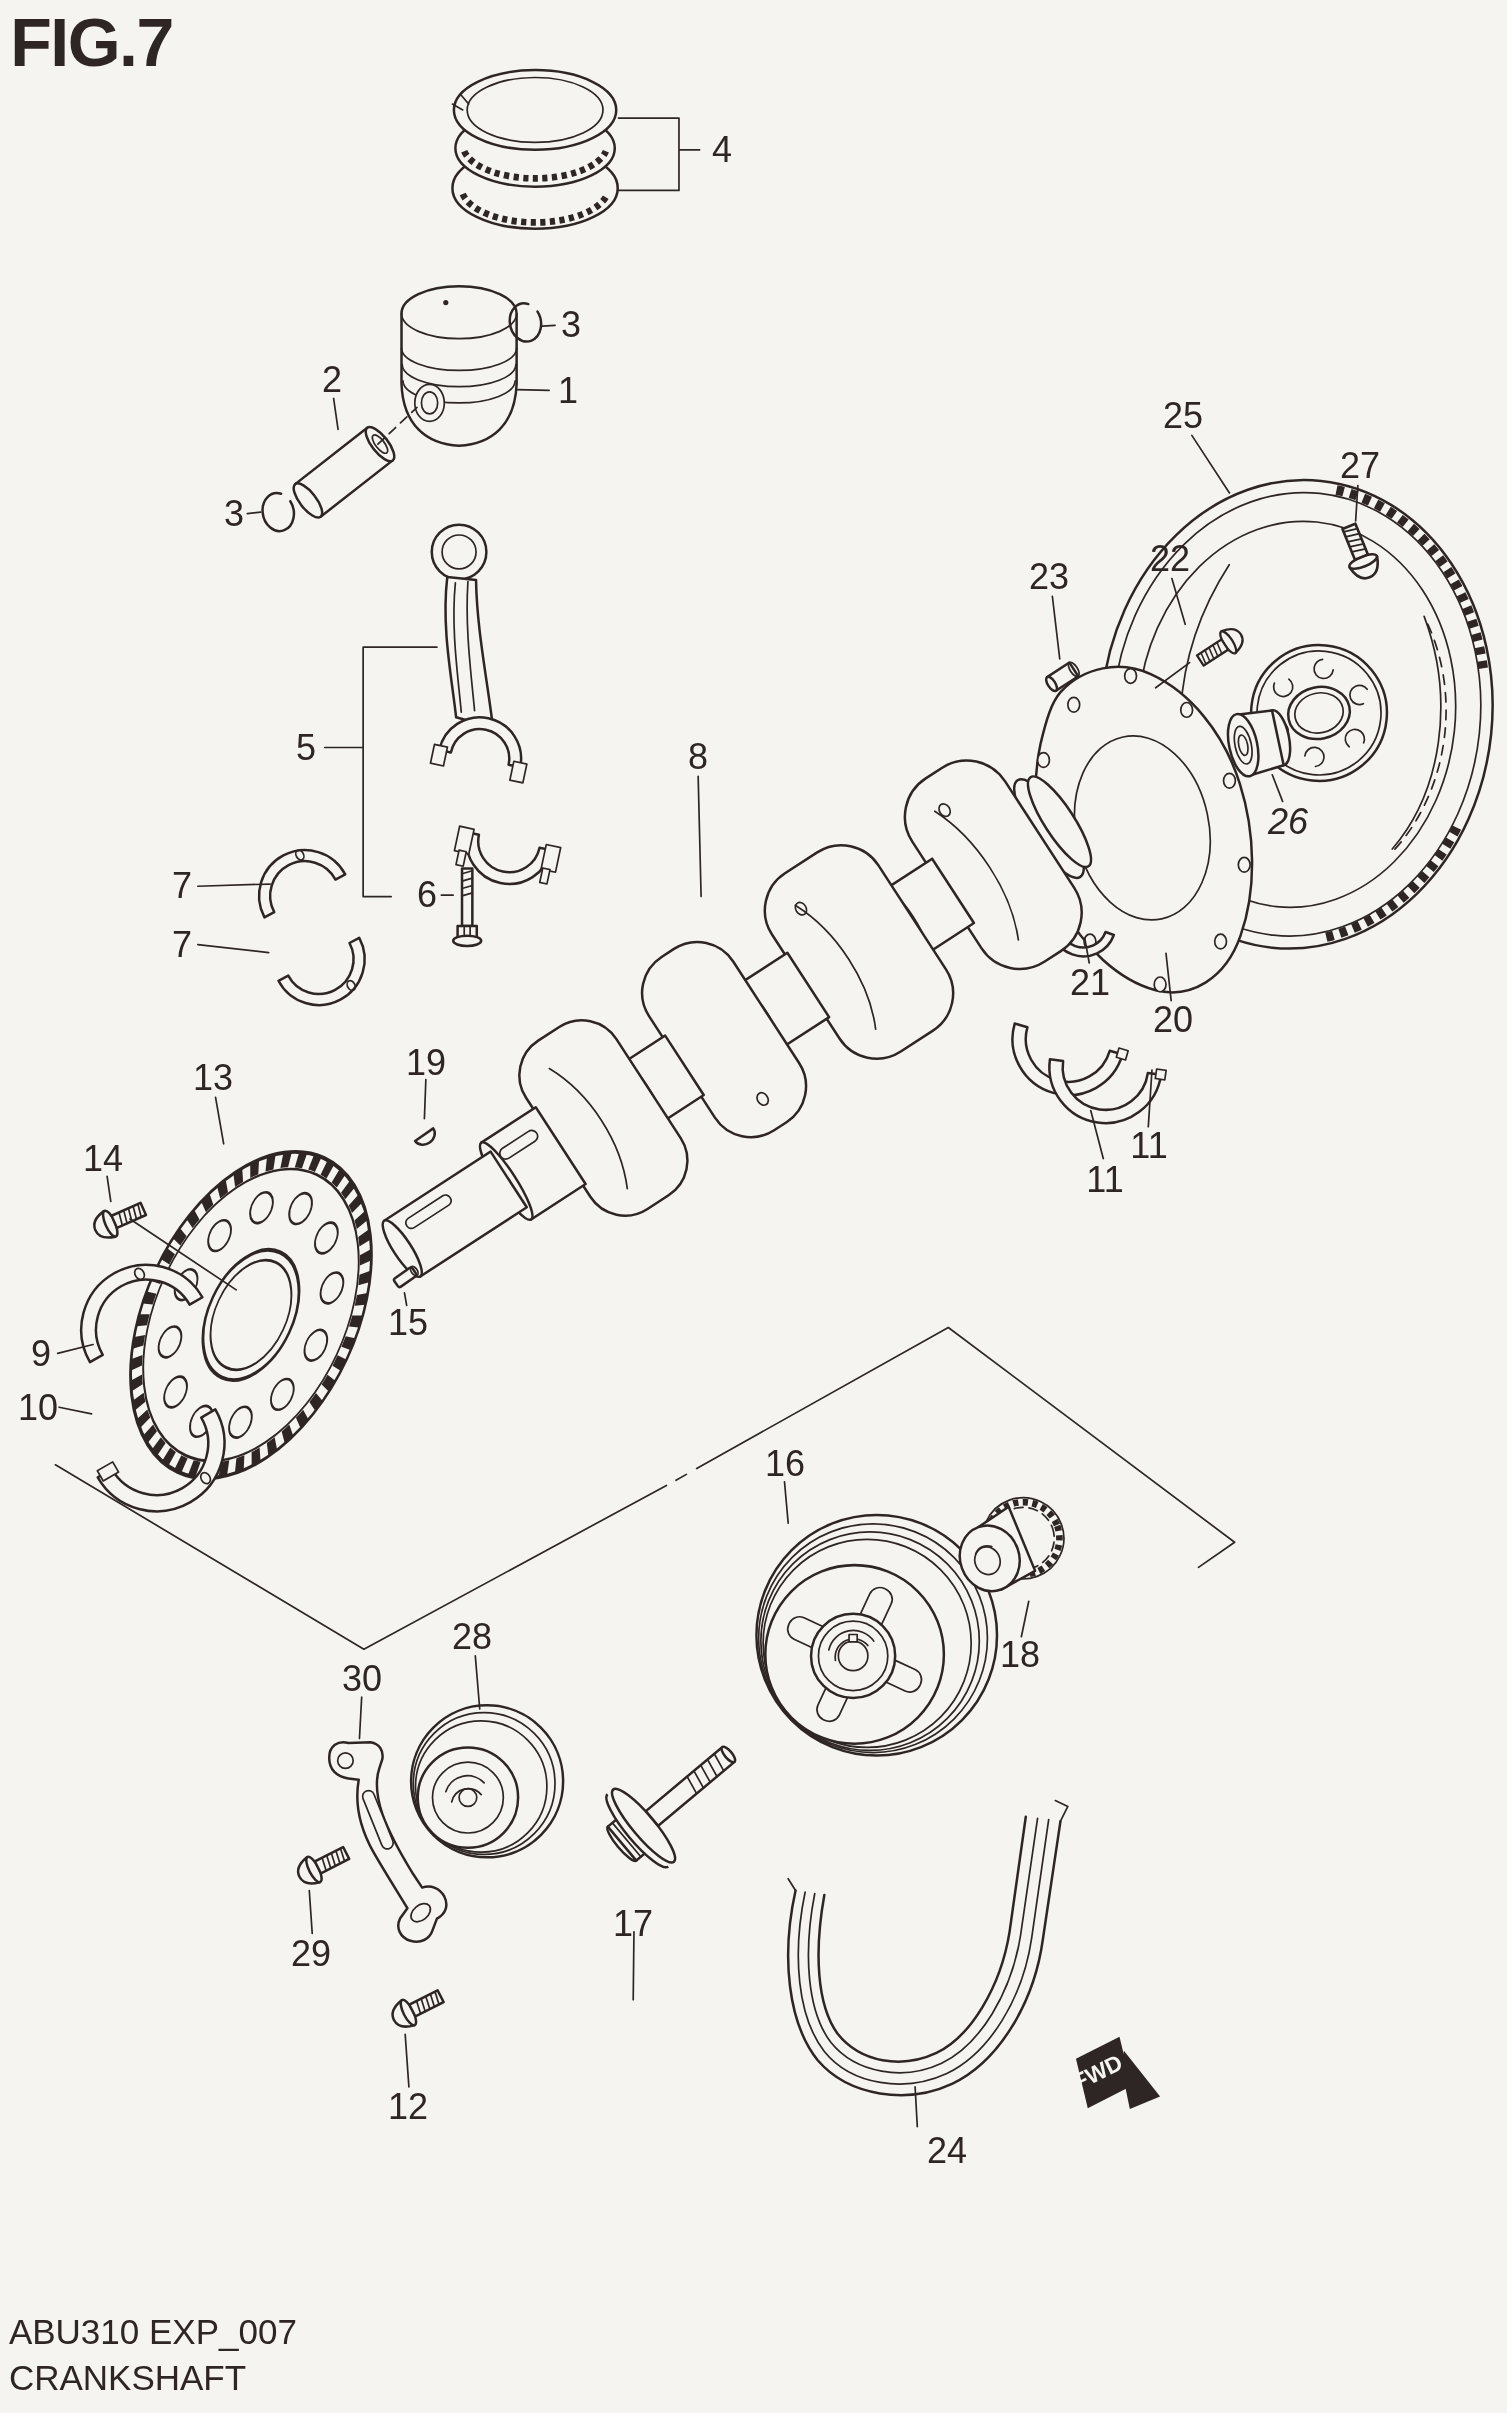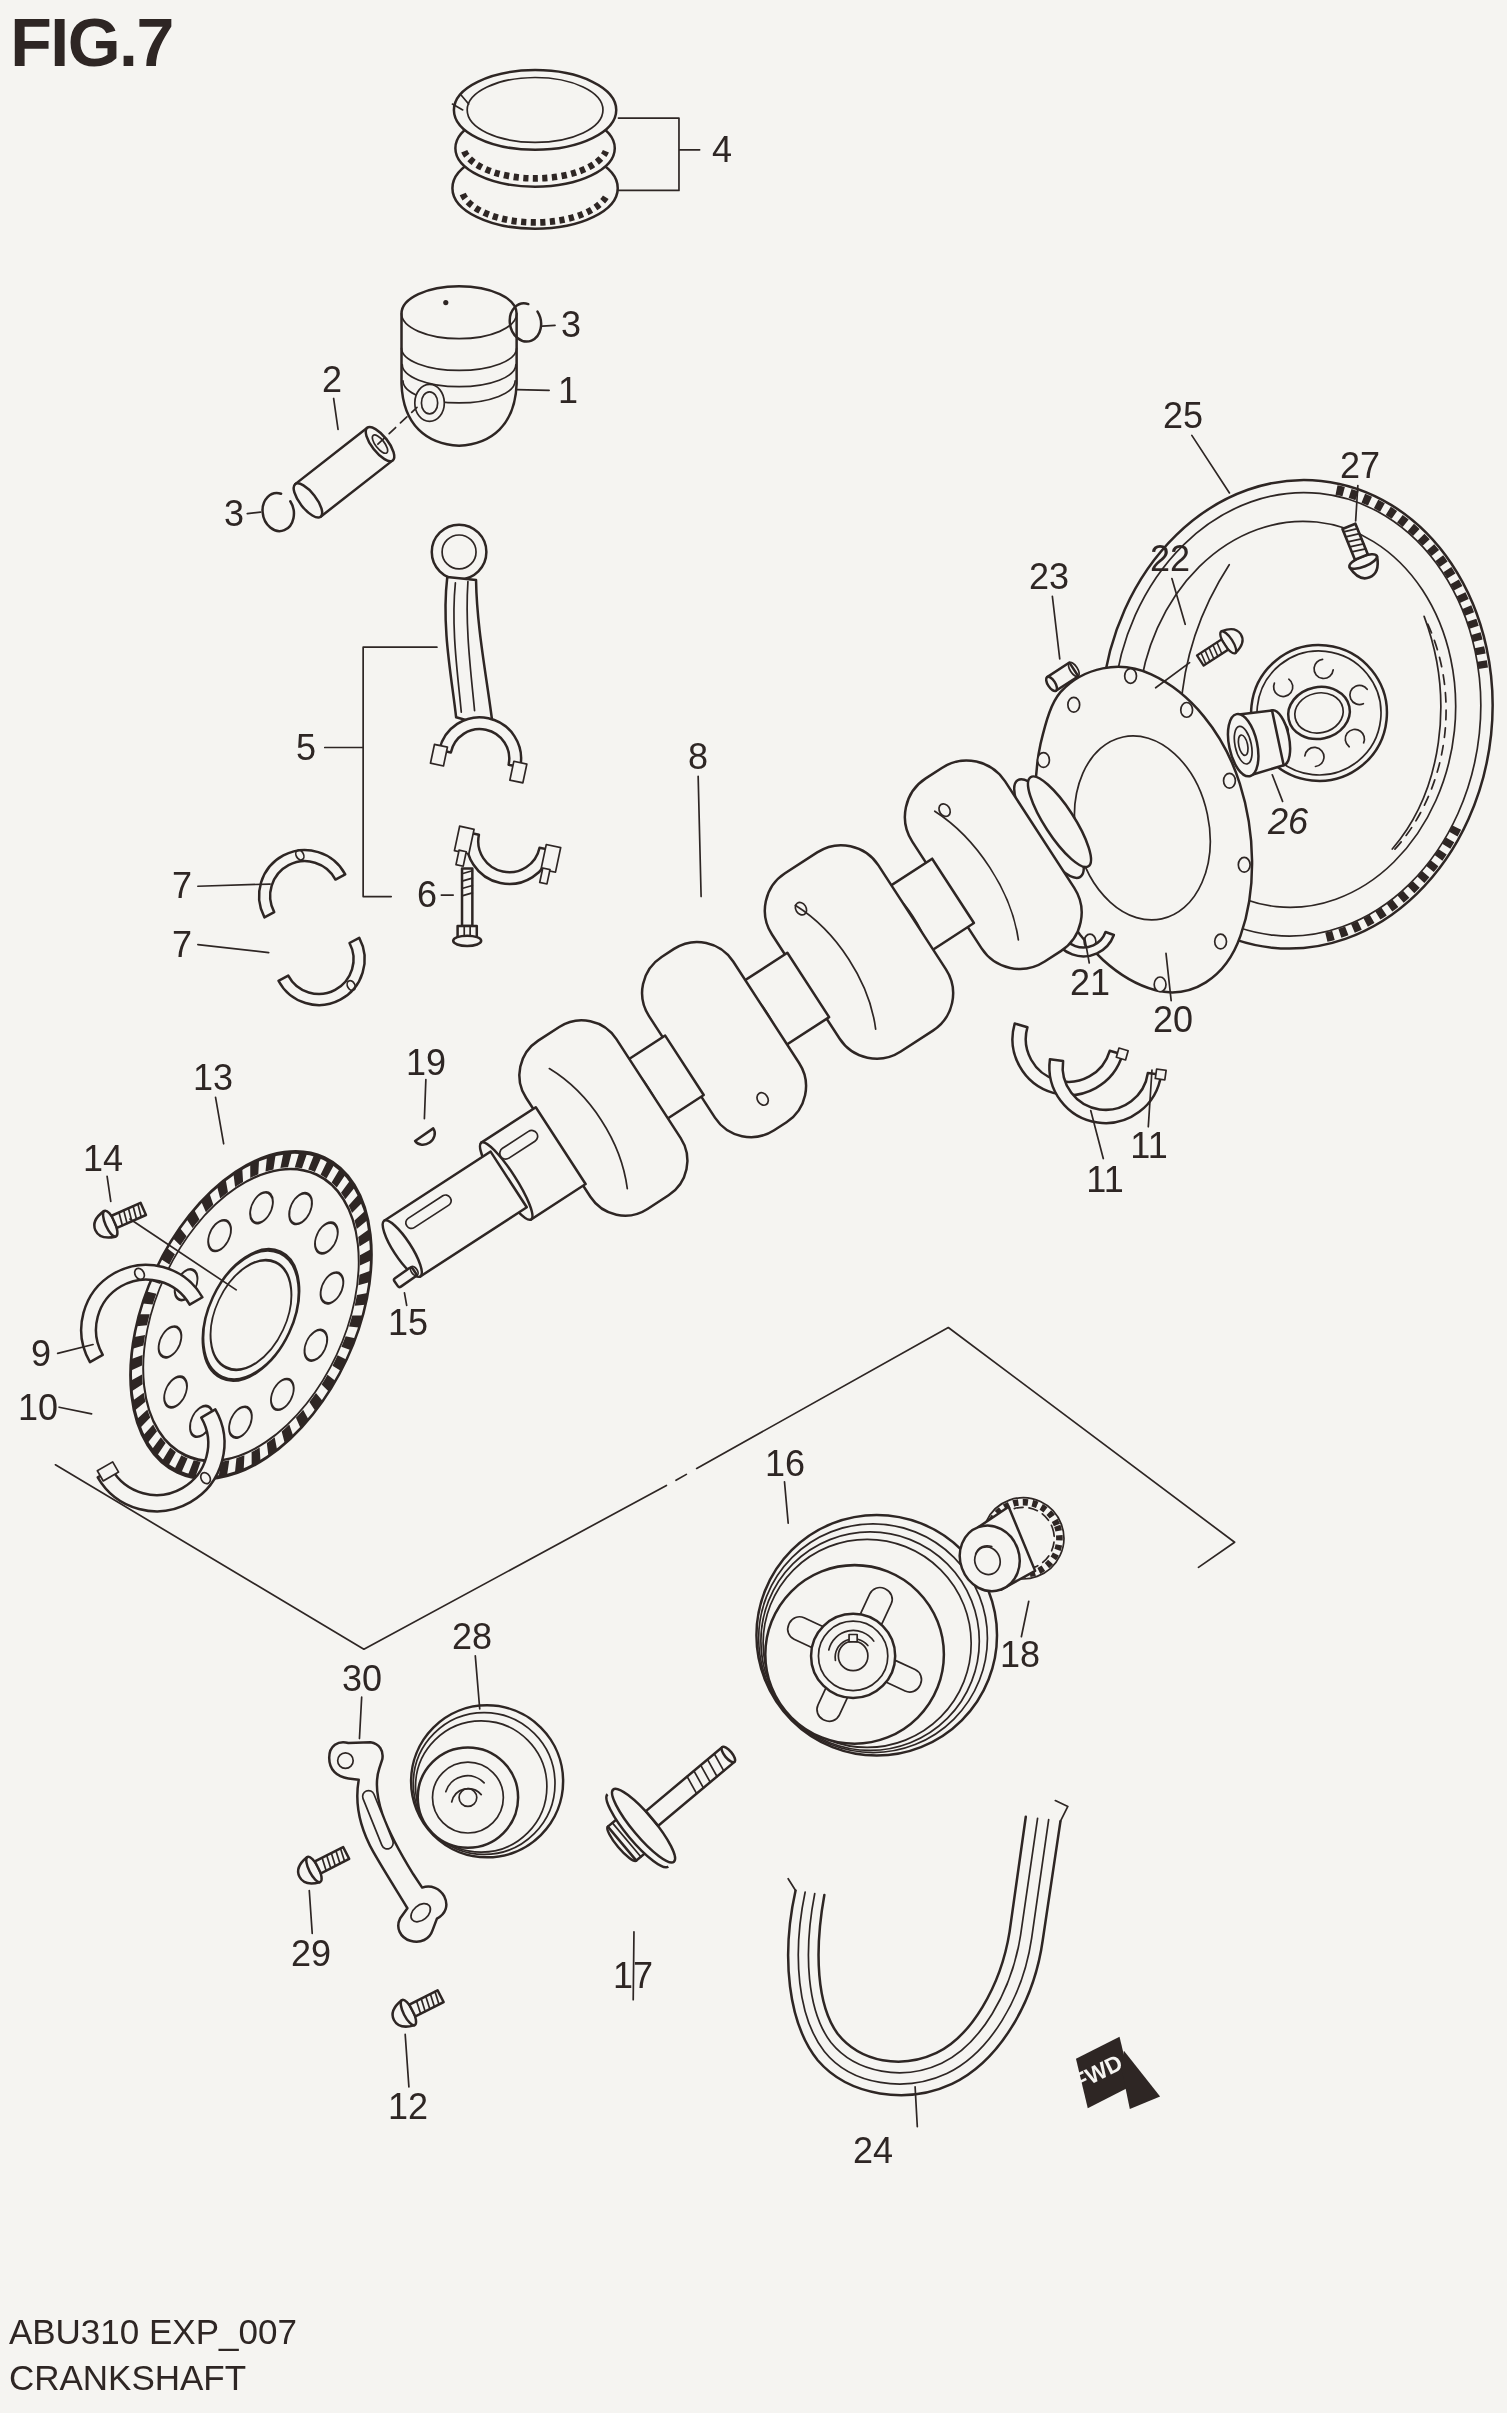--- a/index.html
+++ b/index.html
@@ -392,22 +392,22 @@
       <div class="callout" style="left: 103px; top: 1159px;">14</div>
       <div class="callout" style="left: 41px; top: 1354px;">9</div>
       <div class="callout" style="left: 38px; top: 1408px; text-align: right;">10</div>
       <div class="callout" style="left: 408px; top: 1323px;">15</div>
       <div class="callout" style="left: 785px; top: 1464px;">16</div>
       <div class="callout" style="left: 1020px; top: 1655px;">18</div>
       <div class="callout" style="left: 472px; top: 1637px;">28</div>
       <div class="callout" style="left: 362px; top: 1679px;">30</div>
       <div class="callout" style="left: 311px; top: 1954px;">29</div>
       <div class="callout" style="left: 408px; top: 2107px;">12</div>
-      <div class="callout" style="left: 633px; top: 1976px; text-align: center;">17</div>
-      <div class="callout" style="left: 873px; top: 2151px;">24</div>
+      <div class="callout" style="left: 633px; top: 1924px; text-align: center;">17</div>
+      <div class="callout" style="left: 947px; top: 2151px;">24</div>
     </div>
 
   <div class="footer">
     <div>ABU310 EXP_007</div>
     <div>CRANKSHAFT</div>
   </div>
 </div>
 
 
 </body></html>

